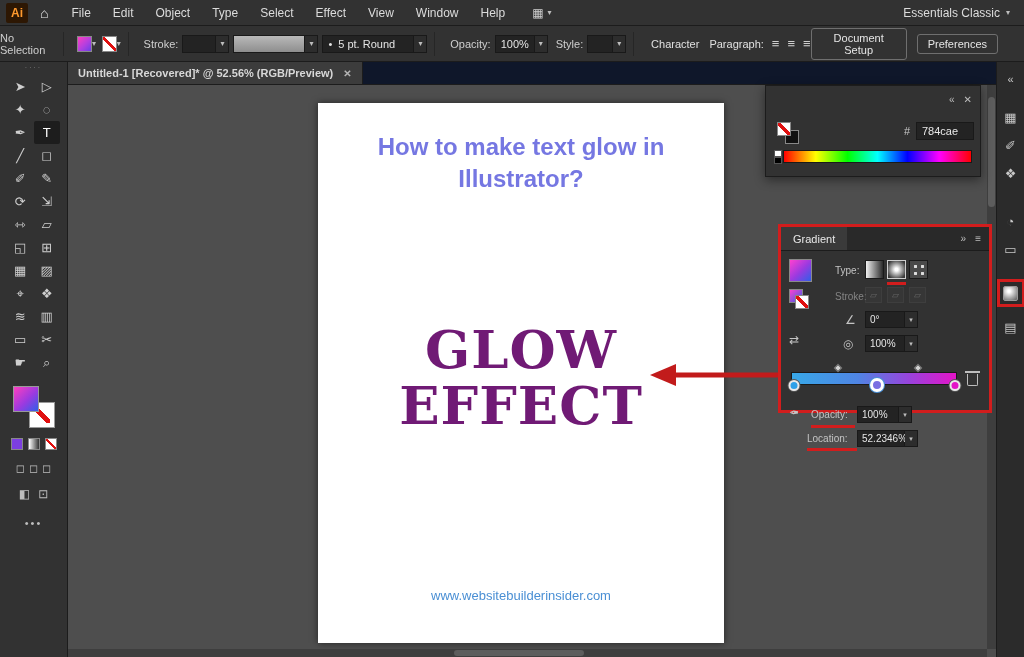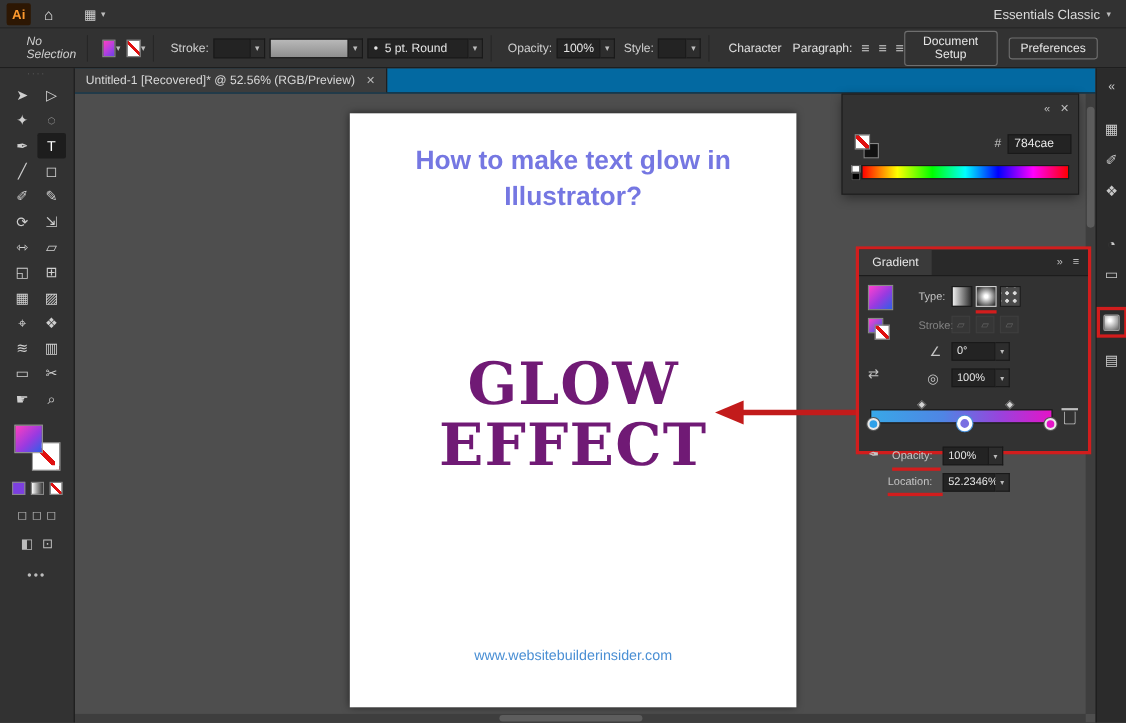--- a/index.html
+++ b/index.html
@@ -12,21 +12,21 @@
   .home-icon { margin:0 12px 0 12px; font-size:14px; color:#e6e6e6; }
   .menus { display:flex; }
   .menu-item { padding:0 11px; font-size:12px; color:#dcdcdc; cursor:default; }
   .arrange { margin-left:16px; display:flex; align-items:center; gap:4px; color:#cfcfcf; }
   .workspace { margin-left:auto; margin-right:14px; display:flex; align-items:center; gap:6px; color:#dcdcdc; font-size:12px; }
   .chev { font-size:8px; color:#bdbdbd; }
 
   
   .controlbar { position:absolute; top:26px; left:0; right:0; height:36px; background:#323232; border-bottom:1px solid #1c1c1c; display:flex; align-items:center; font-size:11px; color:#cfcfcf; z-index:30; }
   .vsep { width:1px; height:24px; background:#262626; margin:0 7px; }
-  .sel-label { margin-left:24px;font-style:italic; }
+  .sel-label { margin-left:0; }
   .cb-swatch { width:16px; height:16px; border:1px solid #888; margin-left:6px; }
   .cb-fill { background:linear-gradient(135deg,#ff3fc0,#b23fe0 55%,#6a3fe8); }
   .cb-stroke { background:linear-gradient(45deg,#fff 42%,#e01010 42%,#e01010 58%,#fff 58%); }
   .field { background:#232323; border:1px solid #191919; height:18px; display:inline-flex; align-items:center; padding:0 5px; color:#e4e4e4; }
   .combo { display:inline-flex; align-items:center; margin-left:4px; }
   .combo .drop { width:13px; height:18px; background:#2d2d2d; border:1px solid #191919; border-left:none; display:flex; align-items:center; justify-content:center; }
   .profile-field { width:72px; background:linear-gradient(180deg,#b9b9b9,#8e8e8e); border:1px solid #191919; height:18px; }
   .lbl { margin-left:8px; }
   .link-lbl { margin-left:10px; color:#e0e0e0; }
   .align-ic { margin-left:8px; font-size:13px; color:#cfcfcf; }
@@ -46,21 +46,21 @@
   .tb-minirow { display:flex; justify-content:center; gap:5px; margin-top:10px; }
   .tb-mini { width:12px; height:12px; border:1px solid #888; }
   .tb-mini.color { background:#7c3fe0; }
   .tb-mini.grad { background:linear-gradient(90deg,#fff,#333); }
   .tb-mini.none { background:linear-gradient(45deg,#fff 42%,#e01010 42%,#e01010 58%,#fff 58%); }
   .tb-modes { display:flex; justify-content:center; gap:4px; margin-top:12px; color:#bdbdbd; font-size:11px; }
   .tb-screen { display:flex; justify-content:center; gap:8px; margin-top:12px; color:#bdbdbd; font-size:12px; }
   .tb-ellipsis { text-align:center; margin-top:16px; color:#bdbdbd; letter-spacing:2px; font-size:11px; }
 
   
-  .tabbar { position:absolute; top:62px; left:68px; right:28px; height:23px; background:#0369a1; border-bottom:1px solid #1c1c1c; display:flex; z-index:10; }
+  .tabbar { position:absolute; top:62px; left:68px; right:28px; height:23px; background:#0f172a; border-bottom:1px solid #1c1c1c; display:flex; z-index:10;font-weight:bold; }
   .tab { display:flex; align-items:center; gap:10px; padding:0 10px; background:#3c3c3c; border-right:1px solid #1c1c1c; font-size:11px; color:#d8d8d8; }
   .tab-close { font-size:10px; color:#b5b5b5; }
   .canvas { position:absolute; top:85px; left:68px; right:28px; bottom:0; background:#4e4e4e; overflow:hidden; }
   .artboard { position:absolute; left:250px; top:18px; width:406px; height:540px; background:#ffffff; box-shadow:0 0 7px rgba(0,0,0,.55); }
   .ab-heading { margin:28px auto 0; width:340px; text-align:center; font-size:24px; line-height:1.35; font-weight:bold; color:#7577e2; }
   .ab-glow { position:absolute; top:218px; left:0; right:0; text-align:center; font-family:"DejaVu Serif", serif; font-weight:bold; font-size:53px; line-height:1.06; color:#701a75; letter-spacing:1px; }
   .ab-footer { position:absolute; bottom:40px; left:0; right:0; text-align:center; font-size:13px; color:#4a8fd4; }
   .vscroll { position:absolute; top:85px; right:28px; width:9px; bottom:8px; background:#3e3e3e; z-index:5; }
   .vscroll .thumb { position:absolute; top:12px; left:1px; width:7px; height:110px; background:#5d5d5d; border-radius:4px; }
   .hscroll { position:absolute; left:68px; right:37px; bottom:0; height:8px; background:#3e3e3e; z-index:5; }
@@ -122,20 +122,32 @@
   .arrow-svg { position:absolute; left:648px; top:358px; z-index:44; }
 </style>
 </head>
 <body>
 
 <div class="app">
 
   <div class="menubar">
     <div class="ai-logo">Ai</div>
     <div class="home-icon">⌂</div>
+    <nav class="menus">
+
+    <span class="menu-item">File</span>
+        <span class="menu-item">Edit</span>
+        <span class="menu-item">Object</span>
+        <span class="menu-item">Type</span>
+        <span class="menu-item">Select</span>
+        <span class="menu-item">Effect</span>
+        <span class="menu-item">View</span>
+        <span class="menu-item">Window</span>
+        <span class="menu-item">Help</span>
+      </nav>
     <div class="arrange">
       <span>▦</span>
       <span class="chev">▾</span>
     </div>
     <div class="workspace">
       <span>Essentials Classic</span>
       <span class="chev">▾</span>
     </div>
   </div>
 

